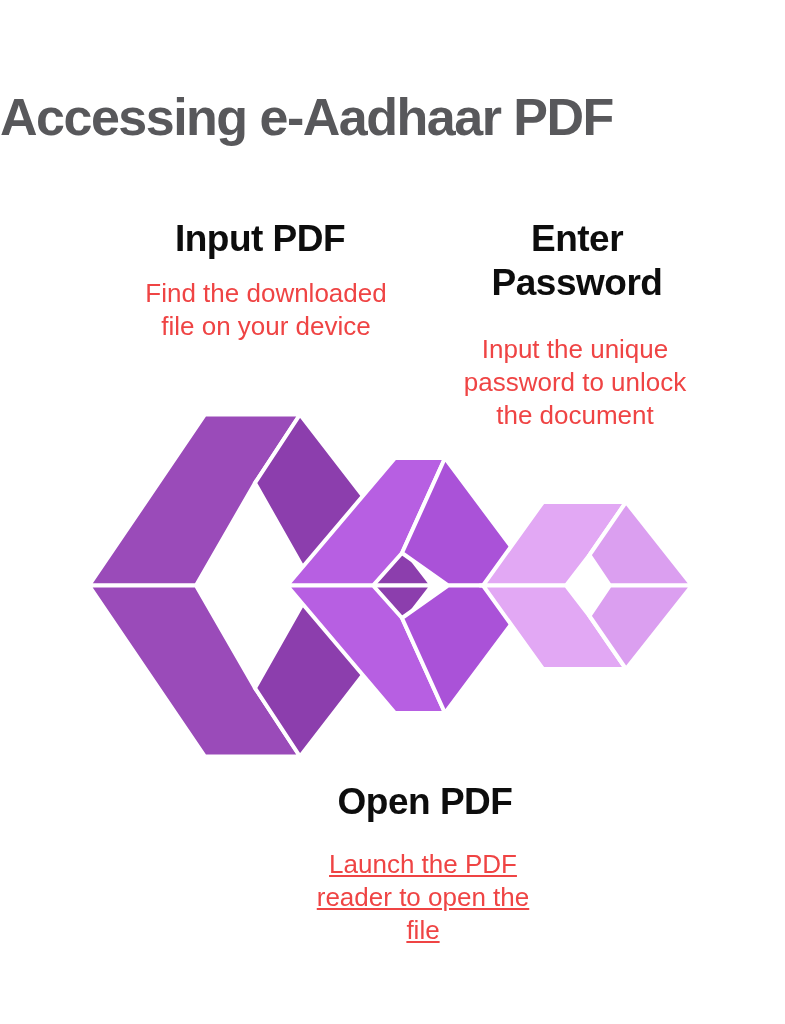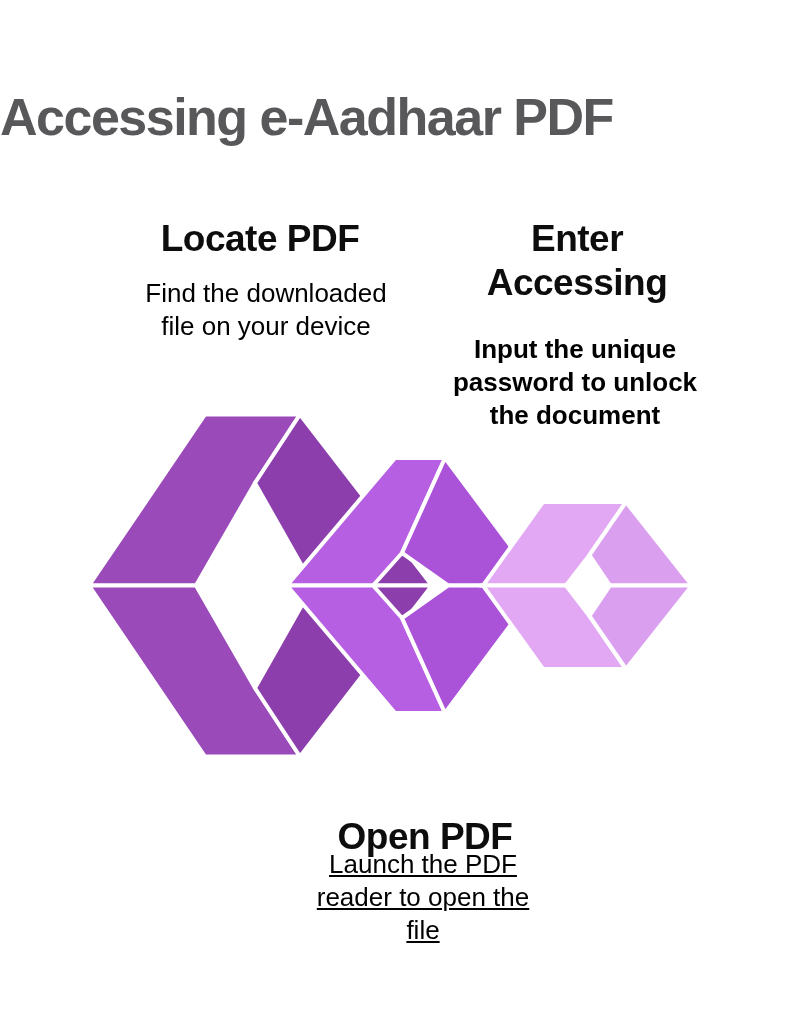--- a/index.html
+++ b/index.html
@@ -27,49 +27,49 @@
     font-weight:700;
     letter-spacing:-0.5px;
     color:#0d0d0d;
     line-height:1.2;
   }
   .step-desc{
     position:absolute;
     text-align:center;
     font-size:26px;
     font-weight:400;
-    color:#000000;
+    color:#ef4444;
     line-height:1.27;
   }
   #h1{ left:110px; top:217px; width:300px; }
   #d1{ left:131px; top:277px; width:270px; }
   #h2{ left:477px; top:217px; width:200px; }
-  #d2{ left:450px; top:333px; width:250px;font-weight:bold; }
-  #h3{ left:275px; top:780px; width:300px;margin-top:35px; }
+  #d2{ left:450px; top:333px; width:250px; }
+  #h3{ left:275px; top:780px; width:300px; }
   #d3{ left:303px; top:848px; width:240px;text-decoration:underline; }
   .chain-svg{
     position:absolute;
     left:80px; top:400px;
     width:620px; height:370px;
   }
   .chain-svg polygon{
     stroke:#ffffff;
     stroke-width:4;
     stroke-linejoin:miter;
   }
 </style>
 </head>
 <body>
 
 <div class="page-title">Accessing e-Aadhaar PDF</div>
 
-<div class="step-heading" id="h1">Locate PDF</div>
+<div class="step-heading" id="h1">Input PDF</div>
 <div class="step-desc" id="d1">Find the downloaded file on your device</div>
 
-<div class="step-heading" id="h2">Enter Accessing</div>
+<div class="step-heading" id="h2">Enter Password</div>
 <div class="step-desc" id="d2">Input the unique password to unlock the document</div>
 
 <div class="step-heading" id="h3">Open PDF</div>
 <div class="step-desc" id="d3">Launch the PDF reader to open the file</div>
 
 <svg class="chain-svg" viewBox="80 400 620 370" xmlns="http://www.w3.org/2000/svg">
 
   <g>
     <polygon points="89,585.5 205,414.5 300,414.5 255,483 196,585.5" fill="#9a4bb9"></polygon>
     <polygon points="300,414.5 255,483 313,585.5 432,585.5" fill="#8c3ead"></polygon>

